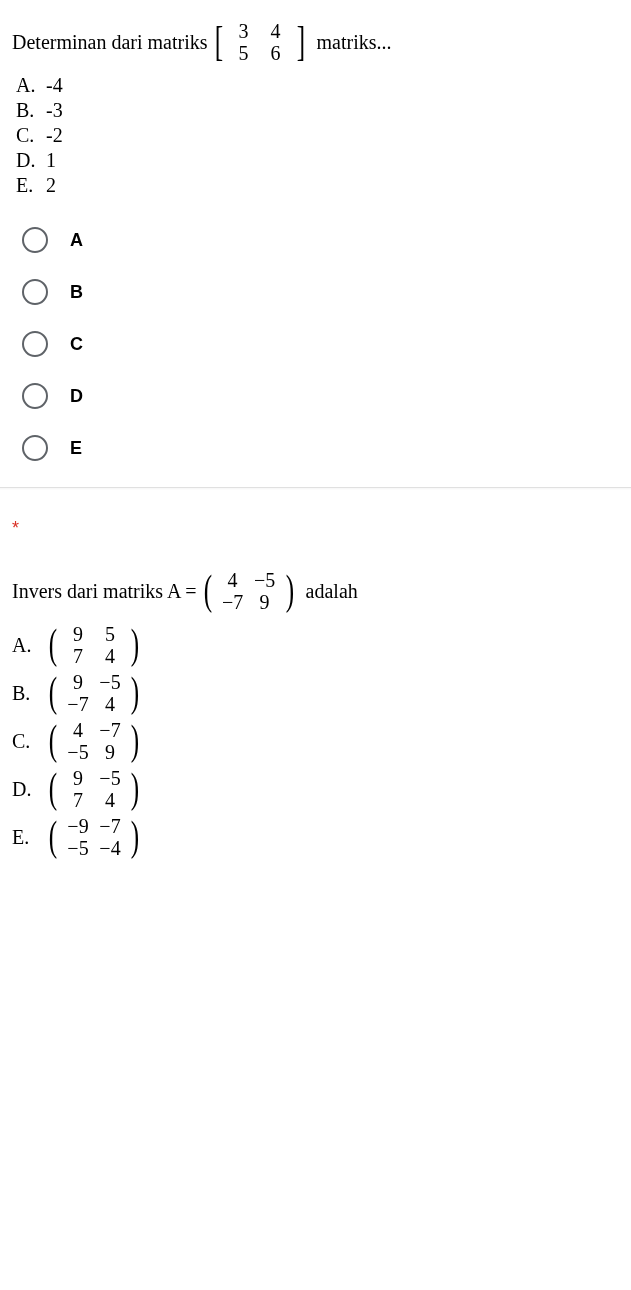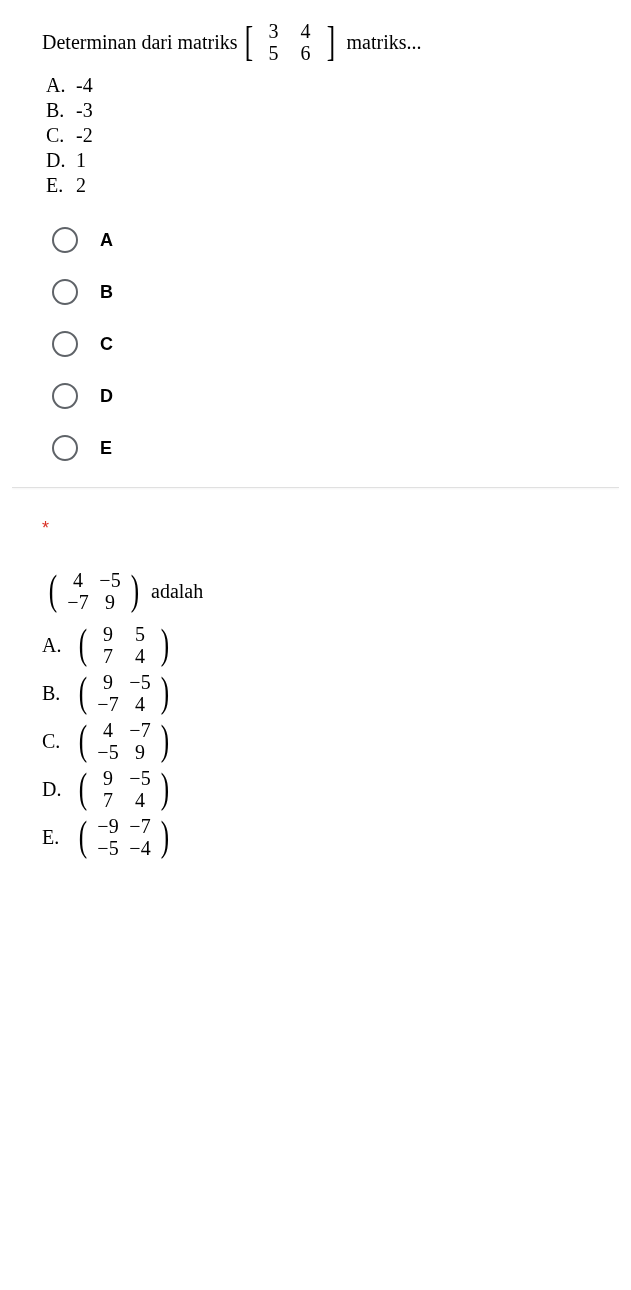--- a/index.html
+++ b/index.html
@@ -4,21 +4,21 @@
 <style>
   body {
     margin: 0;
     padding: 0;
     font-family: 'Times New Roman', Georgia, serif;
     background: #fff;
     width: 631px;
     color: #000;
   }
   .container {
-    padding: 20px 42px;
+    padding: 20px 12px;
   }
   .question-text {
     font-size: 20px;
     margin-bottom: 10px;
     display: flex;
     align-items: center;
     flex-wrap: wrap;
   }
   .matrix {
     display: inline-flex;
@@ -181,20 +181,21 @@
       <span class="radio"></span>
       <span class="option-label">E</span>
     </div>
   </div>
 
   <div class="divider"></div>
 
   <div class="required">*</div>
 
   <div class="question-text">
+    <span>Invers dari matriks A =</span>
     <span class="matrix small-matrix">
       <span class="paren-left">(</span>
       <span class="matrix-body">
         <span class="matrix-row">
           <span class="matrix-cell">4</span>
           <span class="matrix-cell">−5</span>
         </span>
         <span class="matrix-row">
           <span class="matrix-cell">−7</span>
           <span class="matrix-cell">9</span>

